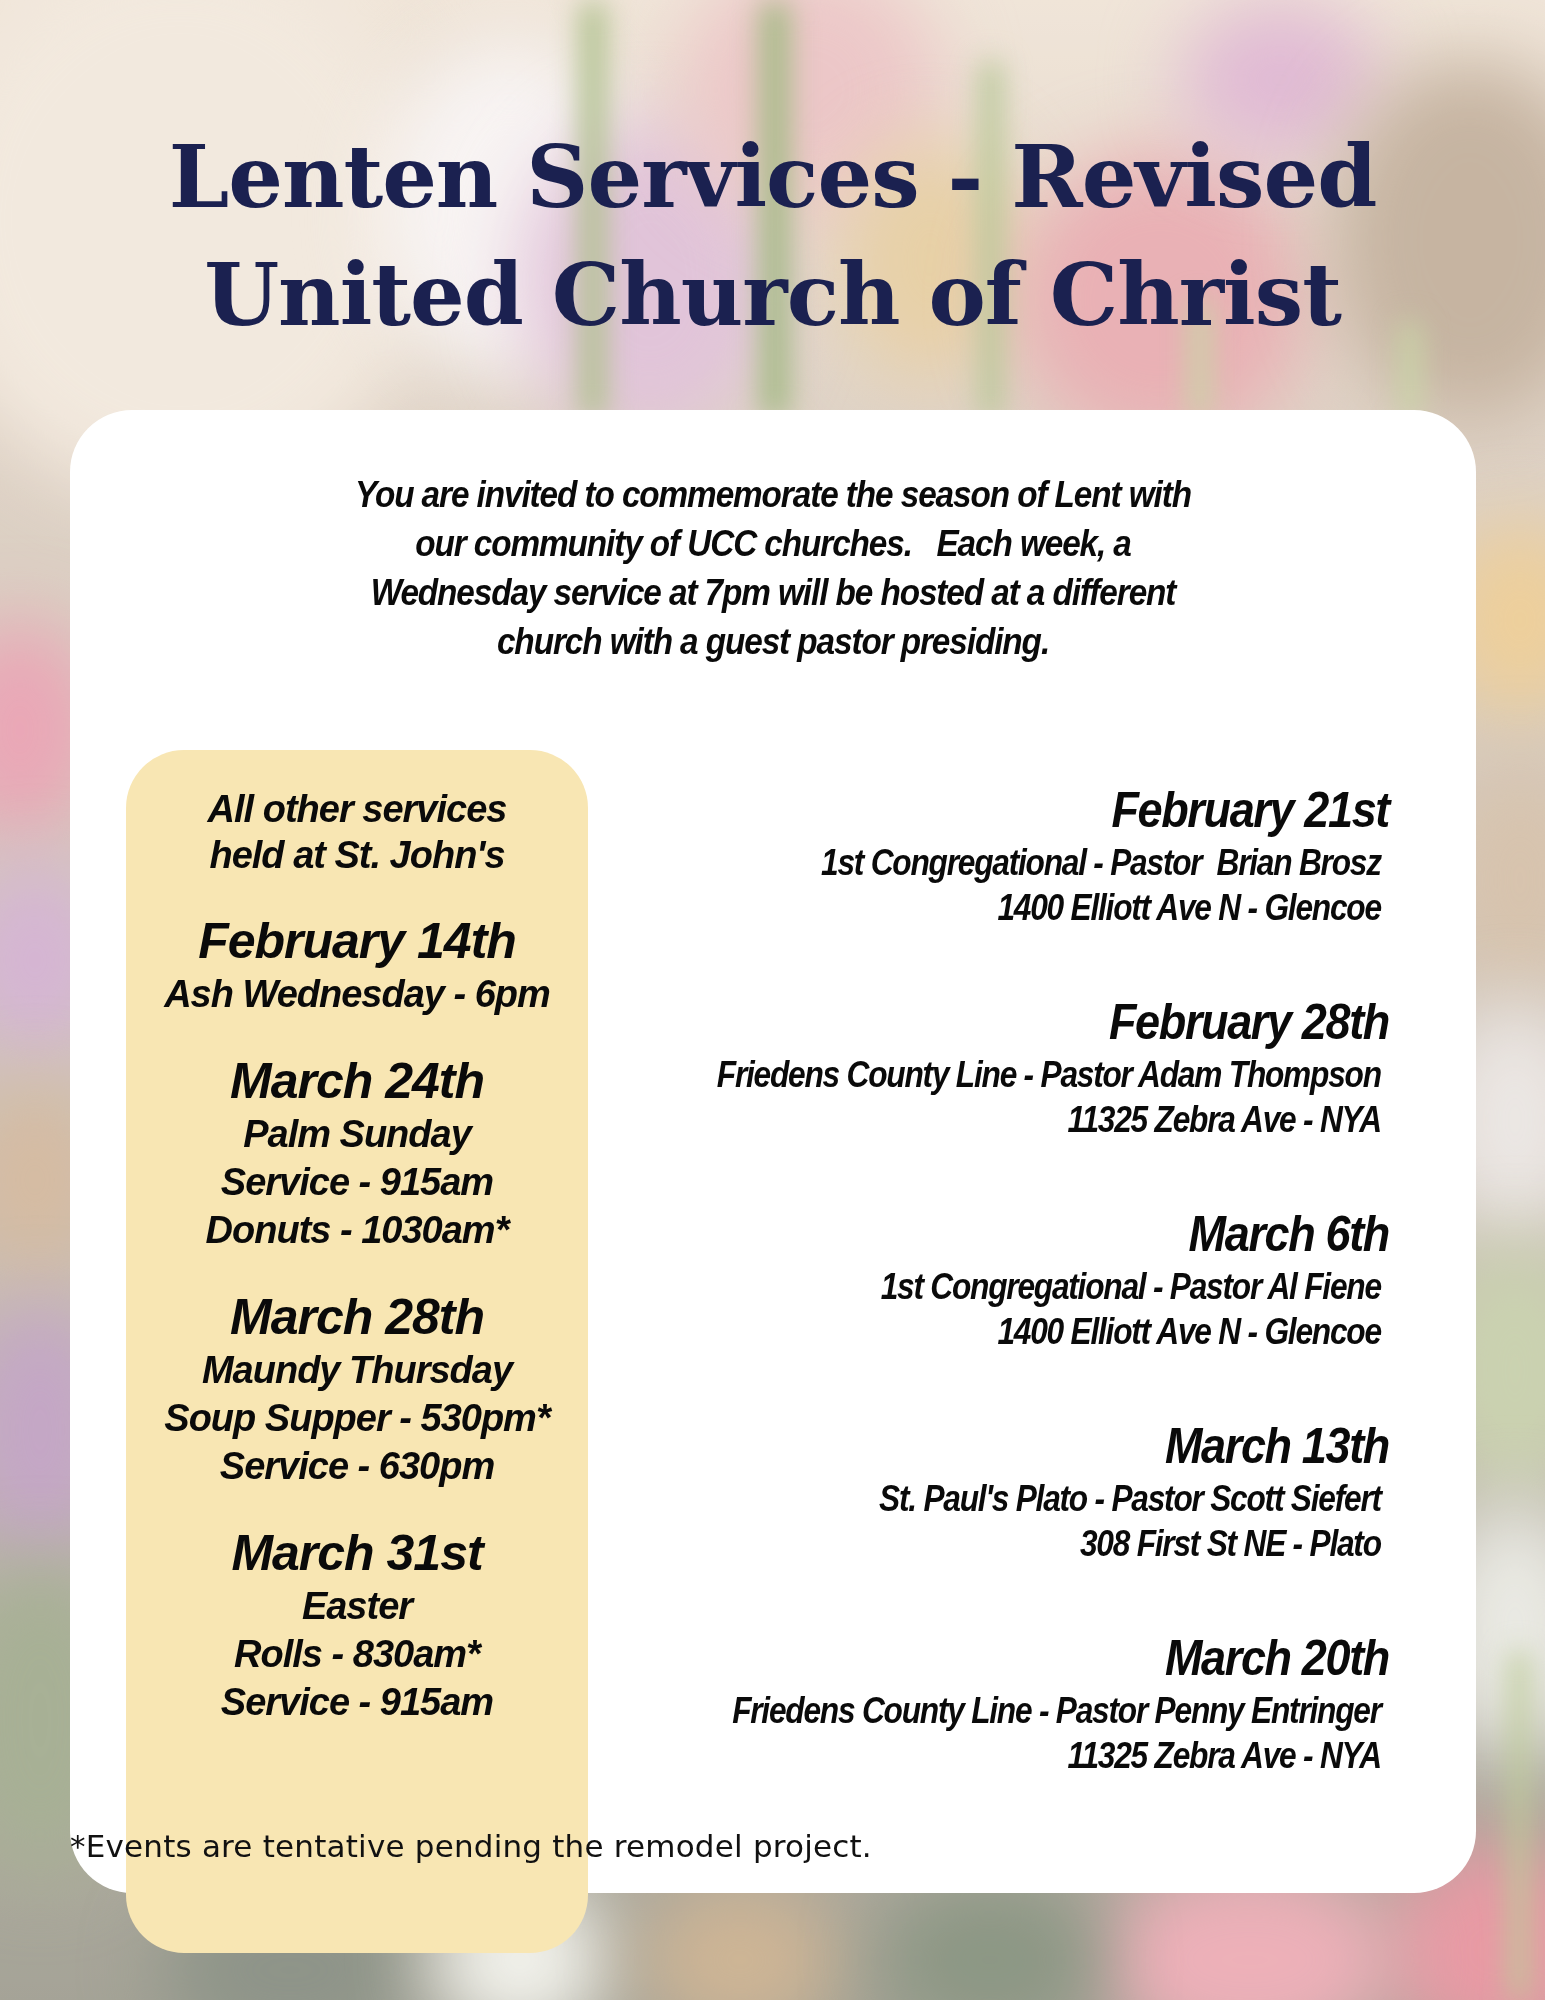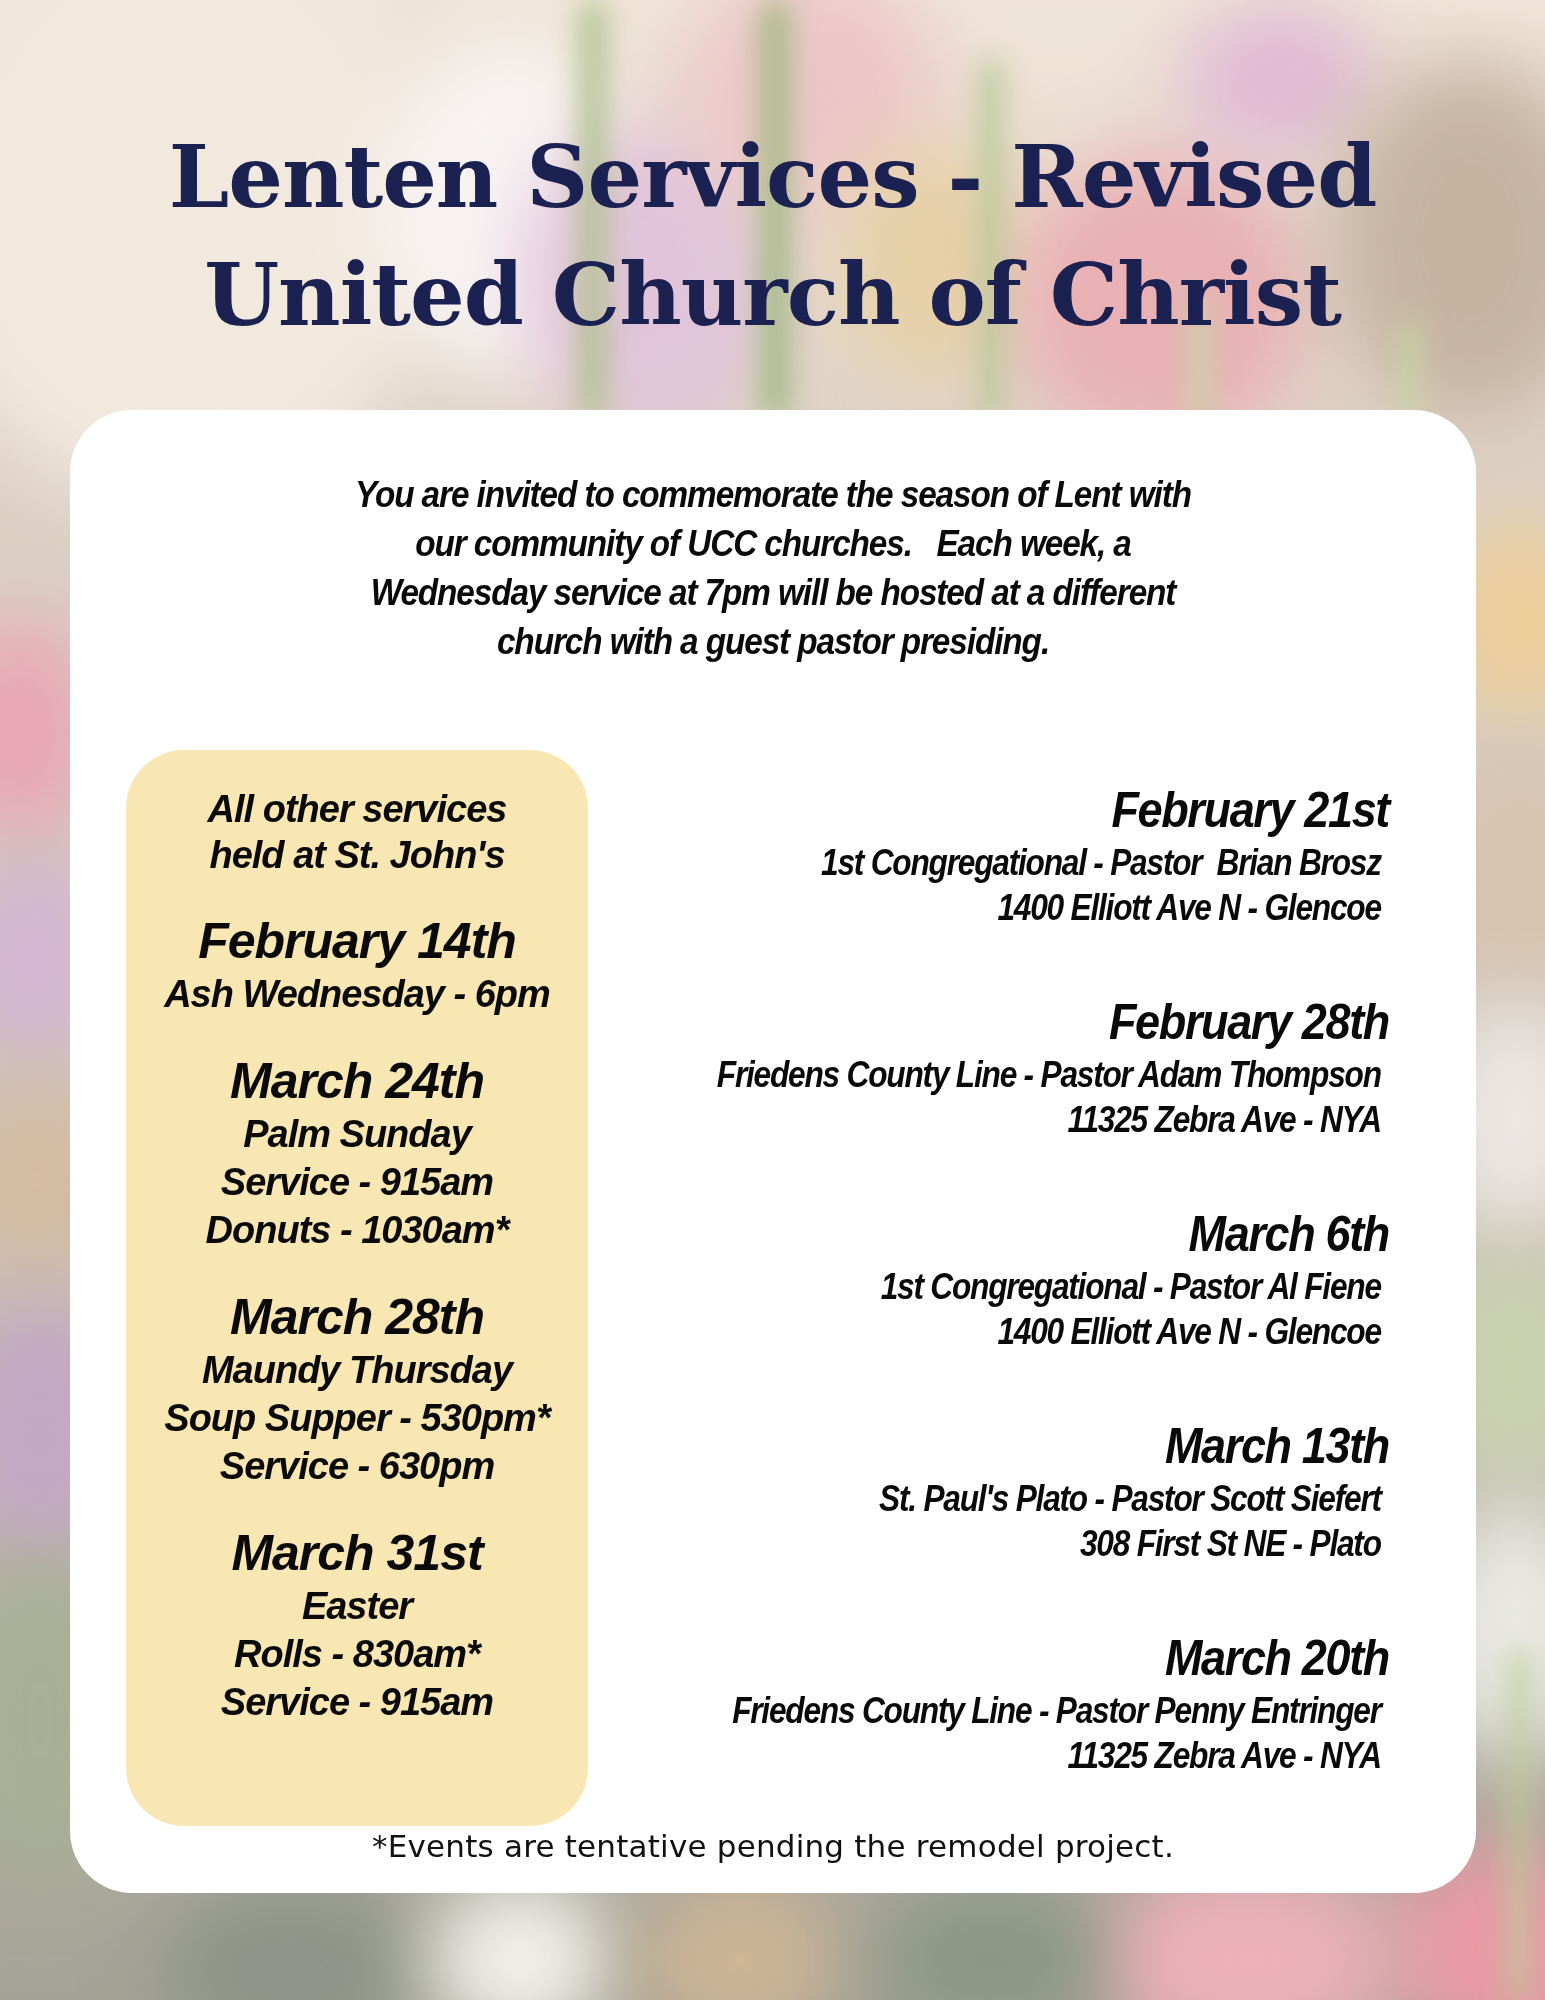--- a/index.html
+++ b/index.html
@@ -36,21 +36,21 @@
   .intro {
     position: absolute; left: 0; right: 0; top: 60px;
     text-align: center; color: #0a0a0a;
     font-family: "Liberation Sans", sans-serif; font-style: italic; font-weight: bold;
     font-size: 37px; line-height: 49px; letter-spacing: -1.2px;
   }
   .intro div { white-space: pre; transform: scaleX(0.9); }
 
   
   .side {
-    position: absolute; left: 56px; top: 340px; width: 462px; height: 1076px;
+    position: absolute; left: 56px; top: 340px; width: 462px; height: 1203px;
     background: #f8e6b3; border-radius: 58px;
     text-align: center; color: #0a0a0a;
     font-style: italic; font-weight: bold;
   }
   .side .note { margin-top: 36px; font-size: 38px; line-height: 46px; letter-spacing: -1px; }
   .side .ev { margin-top: 34px; }
   .side .ev + .ev { }
   .side .ev-date { font-size: 50px; line-height: 58px; letter-spacing: -1px; }
   .side .ev-line { font-size: 38px; line-height: 48px; letter-spacing: -1px; white-space: nowrap; }
 
@@ -58,21 +58,21 @@
   .sched {
     position: absolute; left: 540px; width: 820px; top: 370px;
     text-align: right; color: #0a0a0a; font-style: italic; font-weight: bold;
   }
   .wk { height: 212px; }
   .wk-date { font-size: 50px; line-height: 60px; letter-spacing: -1.5px; transform: scaleX(0.9); }
   .wk-line { font-size: 36px; line-height: 45px; letter-spacing: -1.4px; white-space: pre; transform: scaleX(0.88); }
 
   
   .foot {
-    position: absolute; left: 0; right: 0; top: 1416px; text-align: center;
+    position: absolute; left: 0; right: 0; top: 1416px; 
     font-family: "DejaVu Sans", sans-serif; font-size: 31px; line-height: 40px; color: #111;
     letter-spacing: 0.2px;
   }
 </style>
 </head>
 <body>
 
 <div class="bg">
   <div class="bg-base"></div>
   <div class="blob" style="left:-80px;top:-60px;width:520px;height:560px;background:#efe3d5;"></div>

